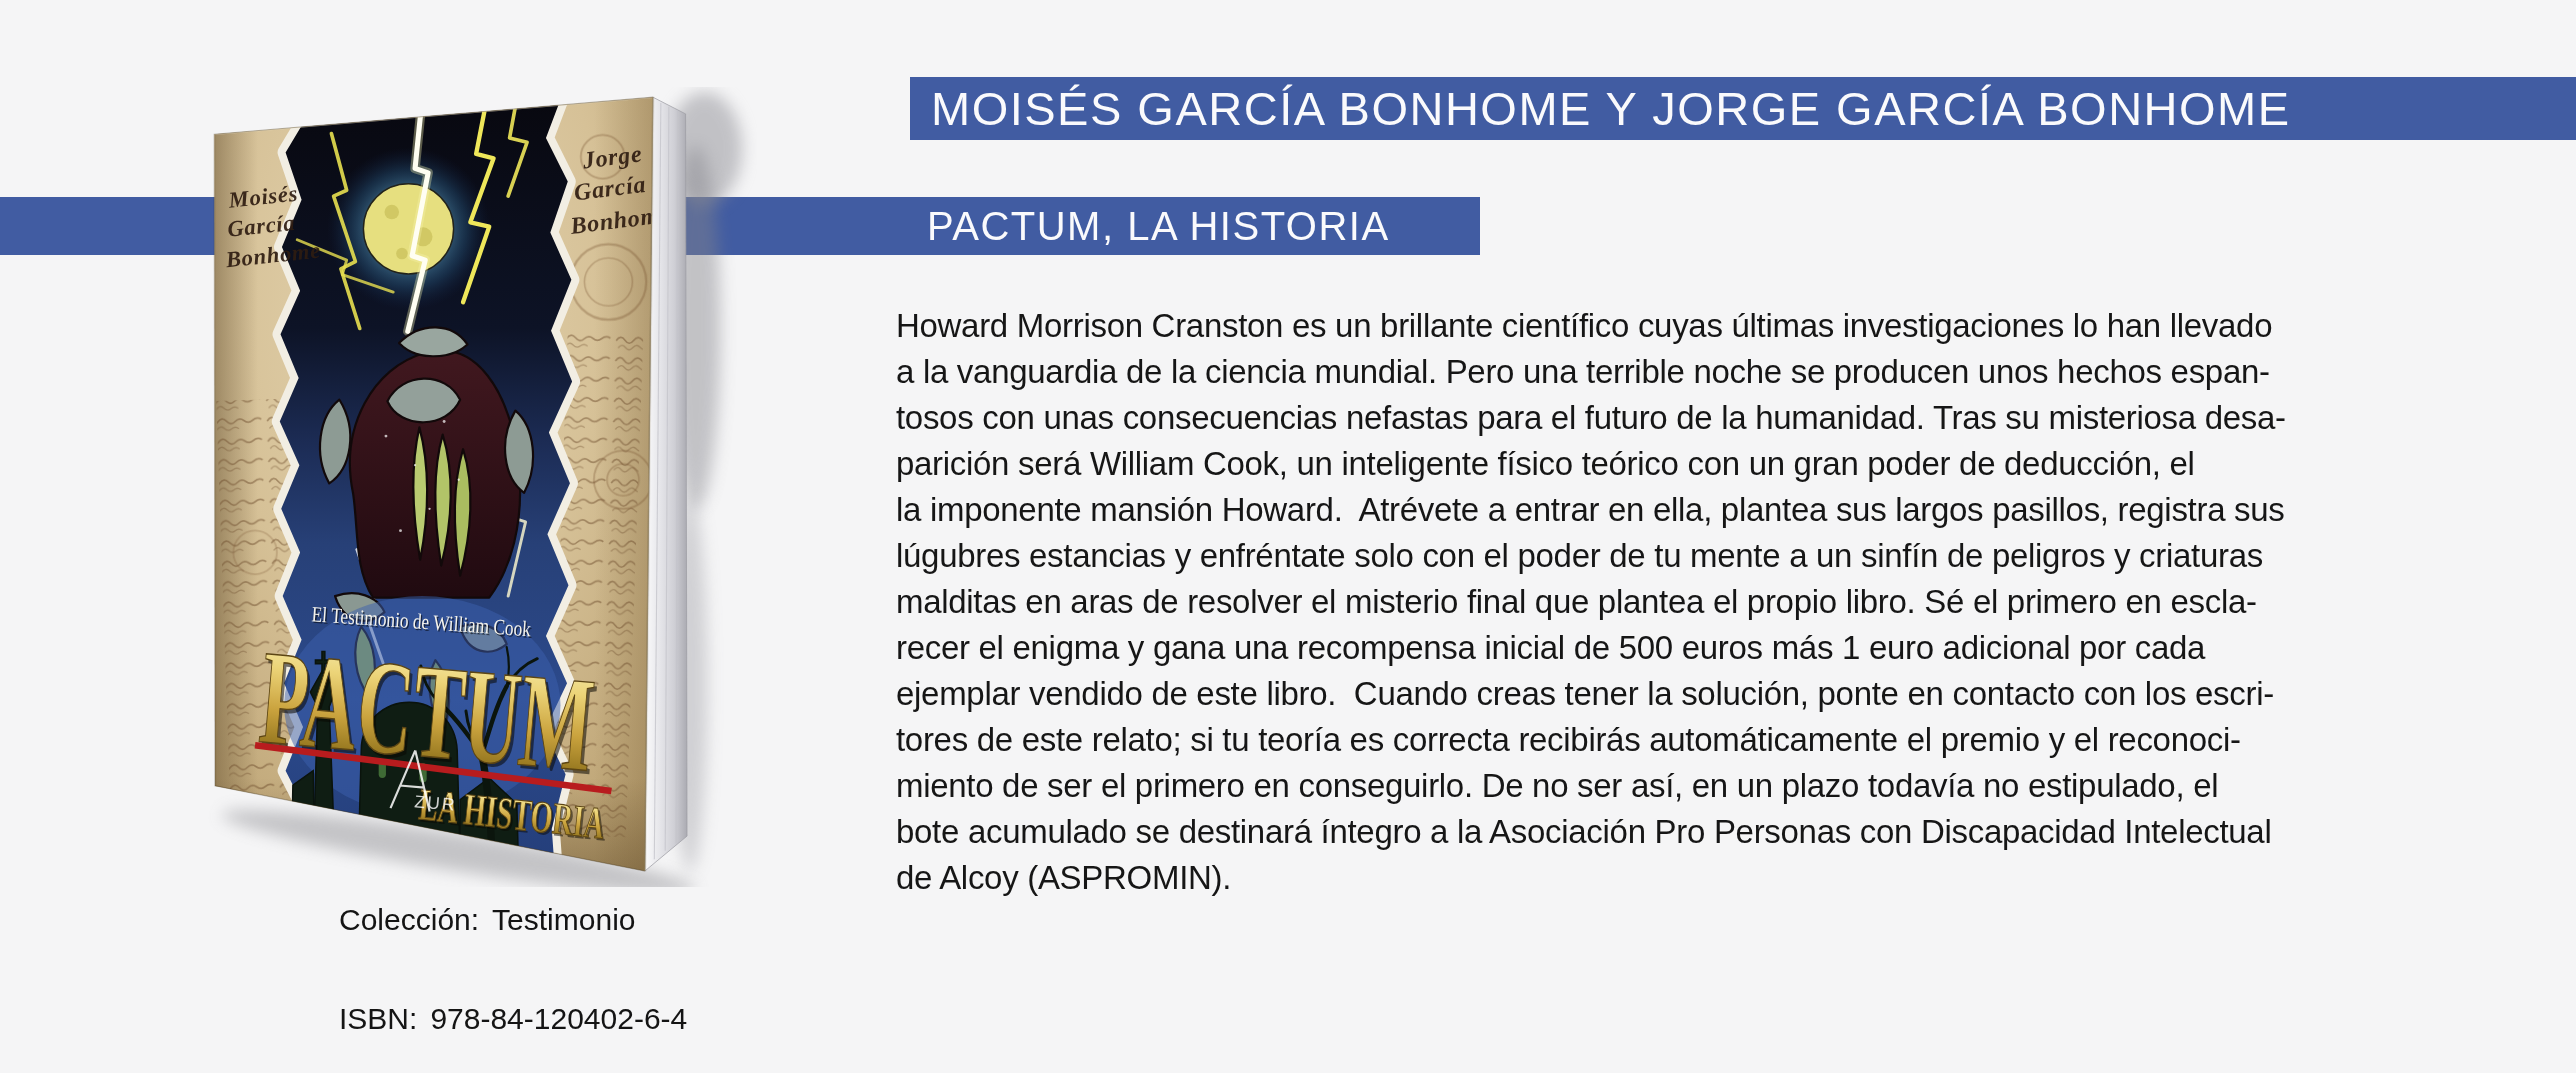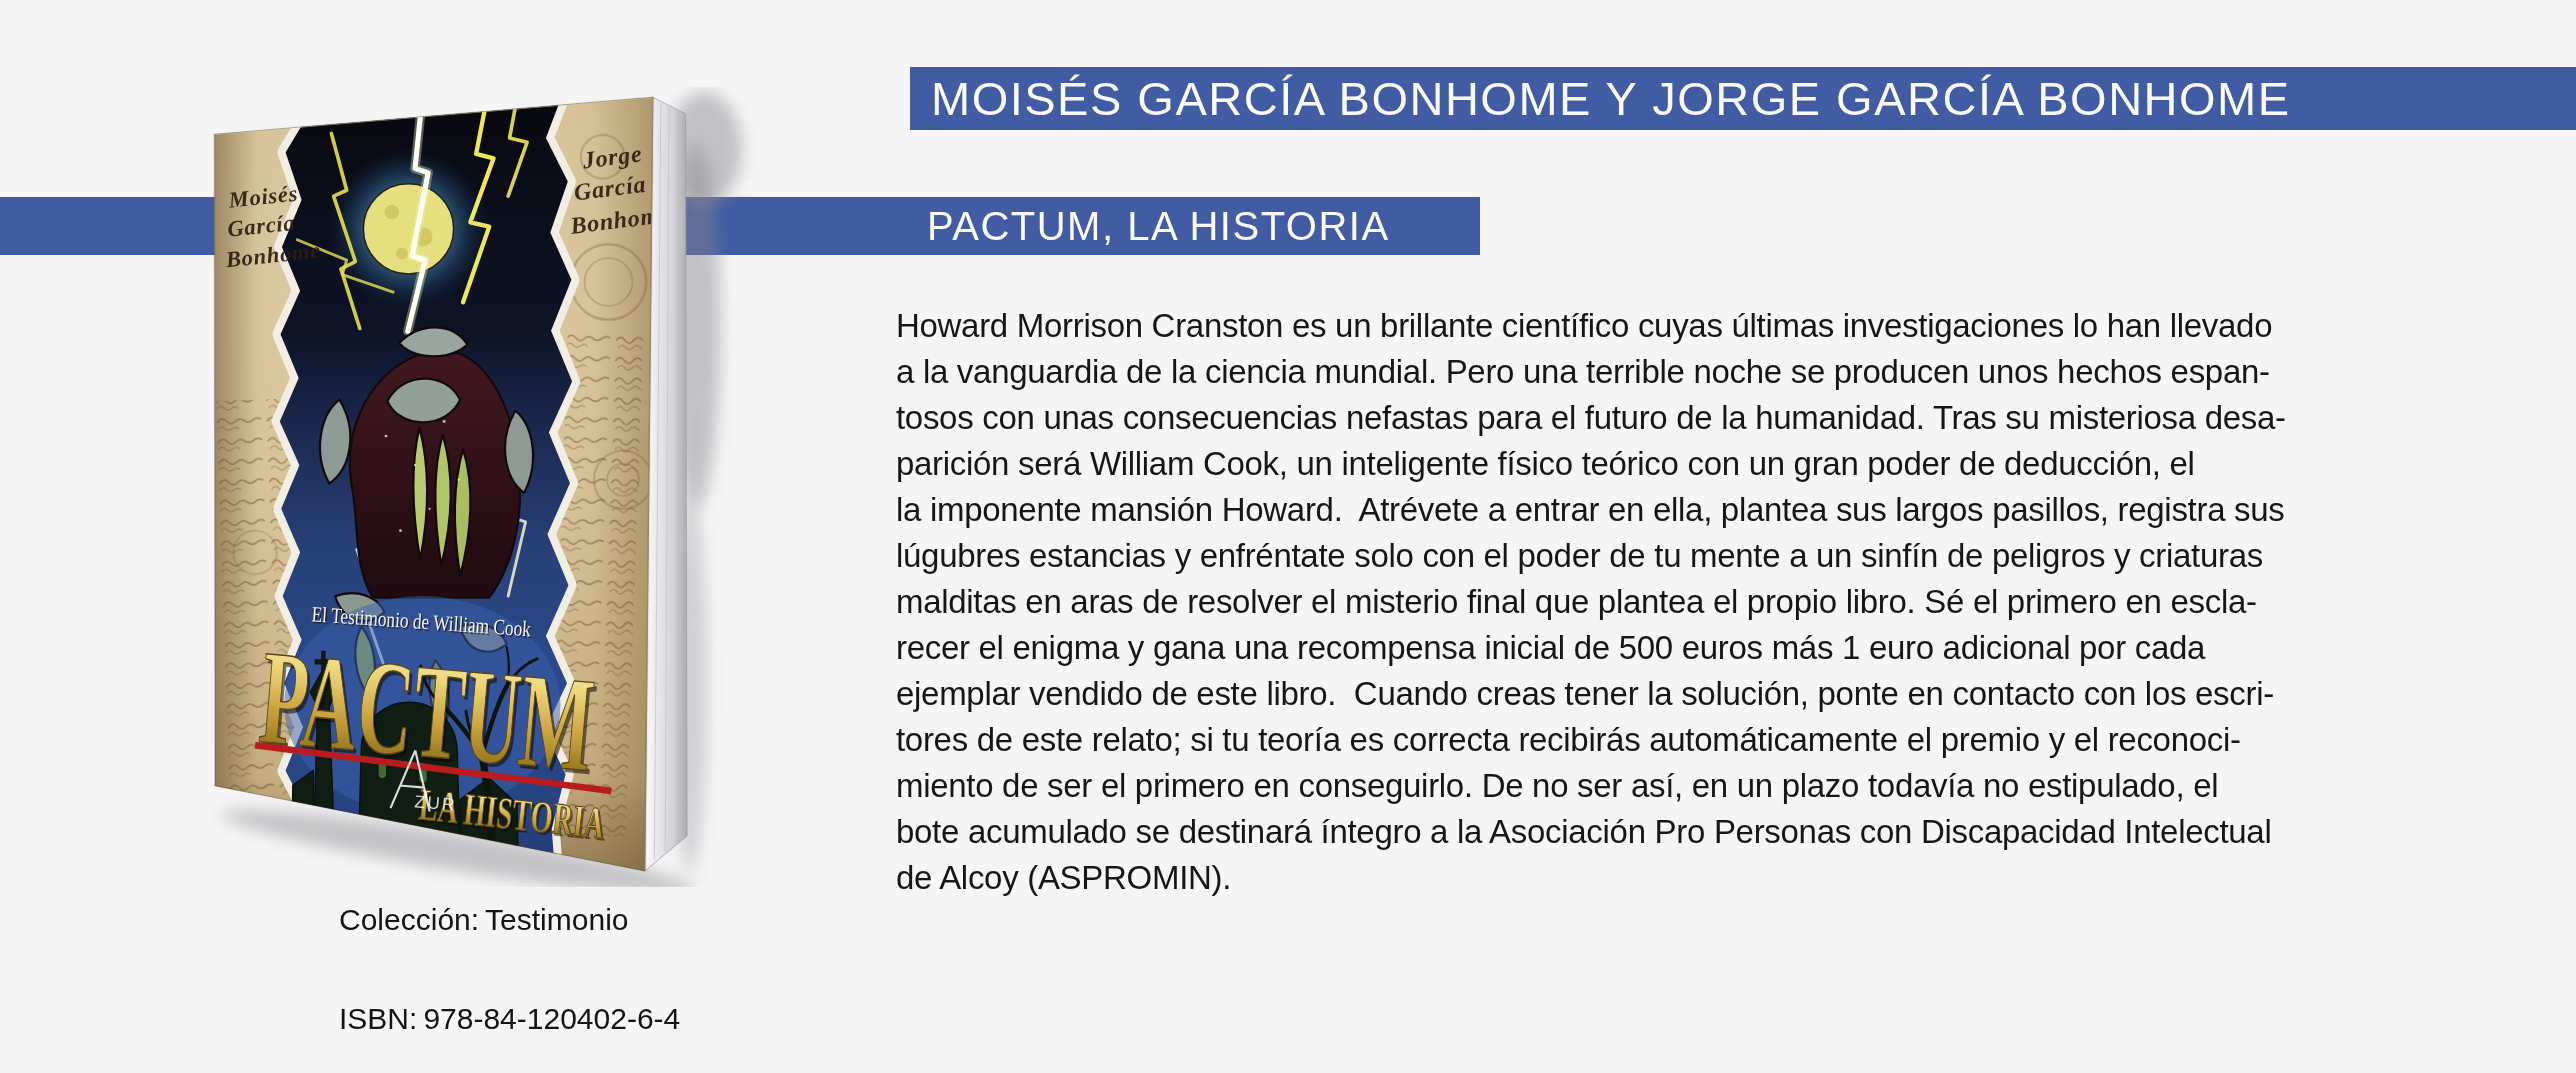--- a/index.html
+++ b/index.html
@@ -1,34 +1,34 @@
 <!DOCTYPE html>
 <html style="font-size:11.6px"><head>
 <meta charset="utf-8">
 <style>
   html,body{margin:0;padding:0;}
   .stage{position:relative;width:2576px;height:1073px;background:#f5f5f6;overflow:hidden;
          font-family:"Liberation Sans",sans-serif;}
 
   
-  .author-banner{position:absolute;left:910px;top:67px;width:1666px;height:63px;
+  .author-banner{position:absolute;left:910px;top:77px;width:1666px;height:63px;
                  background:#415ca2;display:flex;align-items:center;}
   .author-banner .label{color:#fafafc;font-size:47px;letter-spacing:1.5px;padding-left:21px;white-space:nowrap;}
   .title-banner{position:absolute;left:0;top:197px;width:1480px;height:58px;
                 background:#415ca2;display:flex;align-items:center;}
   .title-banner .label{color:#fafafc;font-size:40px;letter-spacing:1.5px;padding-left:927px;white-space:nowrap;}
 
   
   .description{position:absolute;left:896px;top:303px;color:#161616;}
   .description .desc-line{font-size:33px;line-height:46px;letter-spacing:-0.3px;white-space:pre;}
 
   
   .details{position:absolute;left:289px;top:870px;color:#141414;}
   .detail-row{font-size:30px;line-height:33px;white-space:pre;}
-  .detail-row .lab{margin-right:6px;}
+  .detail-row .lab{margin-right:13px;}
 
   
   .book{position:absolute;left:204px;top:87px;width:553px;height:800px;}
   .book svg{display:block;width:100%;height:100%;}
   .cover-serif{font-family:"Liberation Serif",serif;}
 </style>
 </head>
 <body>
 
 <div class="stage">

